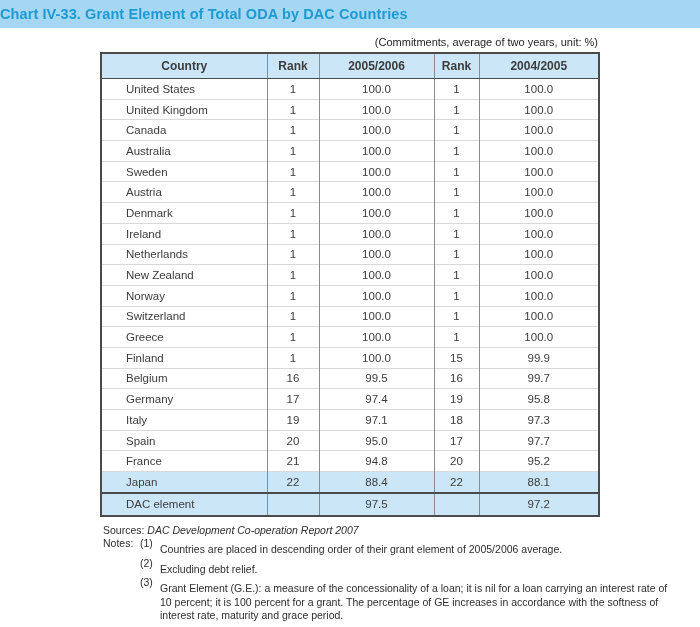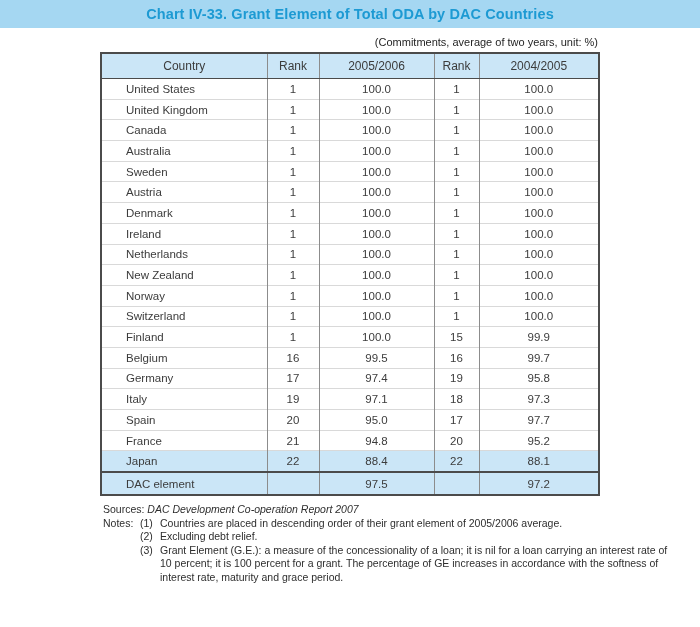--- a/index.html
+++ b/index.html
@@ -15,21 +15,21 @@
   body{
     width:700px;height:627px;
     background:#ffffff;
     font-family:"Liberation Sans","DejaVu Sans",sans-serif;
     color:var(--ink);
     overflow:hidden;
   }
   .title-bar{
     width:700px;height:28px;
     background:var(--band);
-    display:flex;align-items:center;justify-content:center;
+    display:flex;align-items:center;
   }
   .title-bar h1{
     margin:0;
     font-size:14.5px;font-weight:bold;
     color:var(--accent);
     letter-spacing:.1px;
   }
   .unit-note{
     margin:8px 102px 4px 0;
     text-align:right;
@@ -47,21 +47,21 @@
   }
   .data-table th, .data-table td{
     padding:0;
     border-left:1px solid var(--border-mid);
     overflow:hidden;white-space:nowrap;
   }
   .data-table th:first-child, .data-table td:first-child{border-left:none;}
   .data-table thead th{
     height:24px;
     background:var(--hl);
-    font-weight:normal;
+    font-weight:bold;
     font-size:12px;
     text-align:center;
     border-bottom:1.5px solid var(--border-dark);
   }
   .data-table tbody td{
     height:19.7px;
     border-top:1px solid var(--border-light);
     text-align:center;
   }
   .data-table tbody tr:first-child td{border-top:none;}
@@ -80,21 +80,21 @@
     line-height:13.5px;
     color:#2e2e2e;
     width:575px;
   }
   .source-line .italic{font-style:italic;}
   .notes-flex{display:flex;}
   .notes-label{flex:none;width:37px;}
   .notes-list{flex:1;}
   .note{display:flex;}
   .n-label{flex:none;width:20px;}
-  .n-text{flex:1;white-space:normal;}
+  .n-text{flex:1;white-space:normal;margin-top:6px;}
 </style>
 </head>
 <body>
 
 <div class="page">
 
   <header class="title-bar">
     <h1>Chart IV-33. Grant Element of Total ODA by DAC Countries</h1>
   </header>
 
@@ -190,20 +190,27 @@
         </tr>
         <tr>
           <td class="c-country">Norway</td>
           <td class="c-num">1</td>
           <td class="c-num">100.0</td>
           <td class="c-num">1</td>
           <td class="c-num">100.0</td>
         </tr>
         <tr>
           <td class="c-country">Switzerland</td>
+          <td class="c-num">1</td>
+          <td class="c-num">100.0</td>
+          <td class="c-num">1</td>
+          <td class="c-num">100.0</td>
+        </tr>
+        <tr>
+          <td class="c-country">Greece</td>
           <td class="c-num">1</td>
           <td class="c-num">100.0</td>
           <td class="c-num">1</td>
           <td class="c-num">100.0</td>
         </tr>
         <tr>
           <td class="c-country">Finland</td>
           <td class="c-num">1</td>
           <td class="c-num">100.0</td>
           <td class="c-num">15</td>

